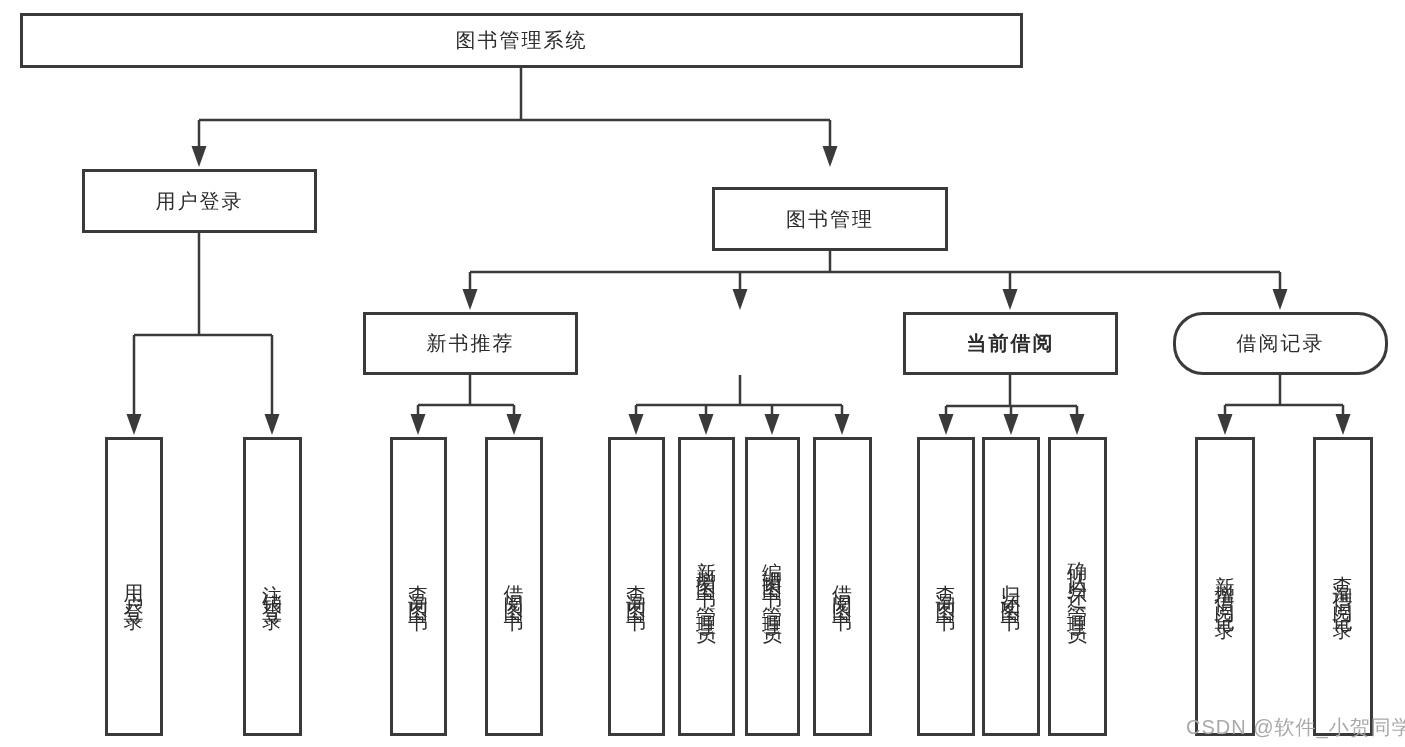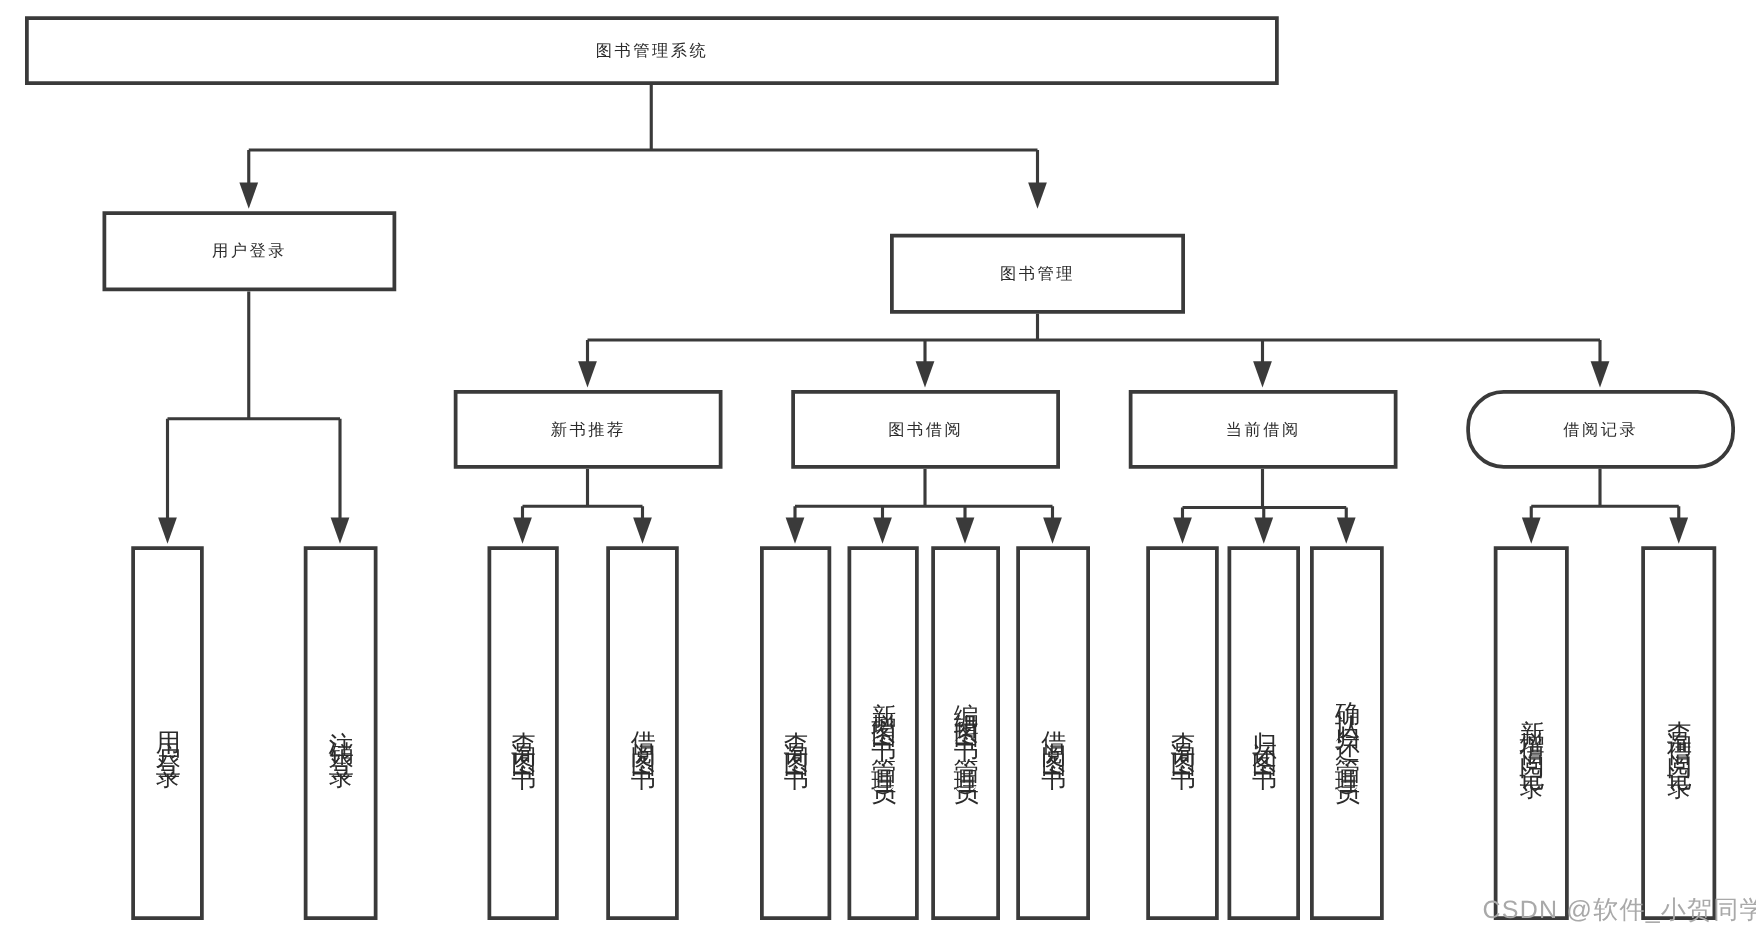--- a/index.html
+++ b/index.html
@@ -6,21 +6,21 @@
   .canvas {
     position:relative; width:1405px; height:747px; background:#ffffff;
     font-family:"Liberation Sans", sans-serif; overflow:hidden;
   }
   .node {
     position:absolute; box-sizing:border-box;
     border:3px solid #3a3a3a; background:#ffffff;
     display:flex; align-items:center; justify-content:center;
     color:#2b2b2b; z-index:2;
   }
-  .h-node .label { font-size:13px; letter-spacing:2px; white-space:nowrap; }
+  .h-node .label { font-size:20px; letter-spacing:2px; white-space:nowrap; }
   .v-node .label {
     writing-mode:vertical-rl; text-orientation:mixed;
     font-size:20px; letter-spacing:9px; line-height:1; white-space:nowrap;
   }
   svg.connectors { position:absolute; left:0; top:0; z-index:1; }
   svg.connectors path { stroke:#3a3a3a; stroke-width:2.5; fill:none; }
   svg.connectors polygon { fill:#3a3a3a; stroke:none; }
   .watermark {
     position:absolute; left:1186px; top:714px; z-index:5;
     font-size:20px; color:#a9a9a9; letter-spacing:1px; white-space:nowrap;
@@ -81,24 +81,21 @@
   <div class="node h-node" style="left:82px; top:169px; width:235px; height:64px;">
     <span class="label">用户登录</span>
   </div>
   <div class="node h-node" style="left:712px; top:169px; width:236px; height:64px;margin-top:18px;">
     <span class="label">图书管理</span>
   </div>
 
   <div class="node h-node" style="left:363px; top:312px; width:215px; height:63px;">
     <span class="label">新书推荐</span>
   </div>
-  <div class="node h-node" style="left:633px; top:312px; width:215px; height:63px;">
-    <span class="label">图书借阅</span>
-  </div>
-  <div class="node h-node" style="left:903px; top:312px; width:215px; height:63px;">
+  <div class="node h-node" style="left:903px; top:312px; width:215px; height:63px;font-weight:bold;">
     <span class="label">当前借阅</span>
   </div>
   <div class="node h-node" style="left:1173px; top:312px; width:215px; height:63px;border-radius:30px;">
     <span class="label">借阅记录</span>
   </div>
 
   <div class="node v-node" style="left:105px; top:437px; width:58px; height:299px;">
     <span class="label">用户登录</span>
   </div>
   <div class="node v-node" style="left:243px; top:437px; width:59px; height:299px;">

